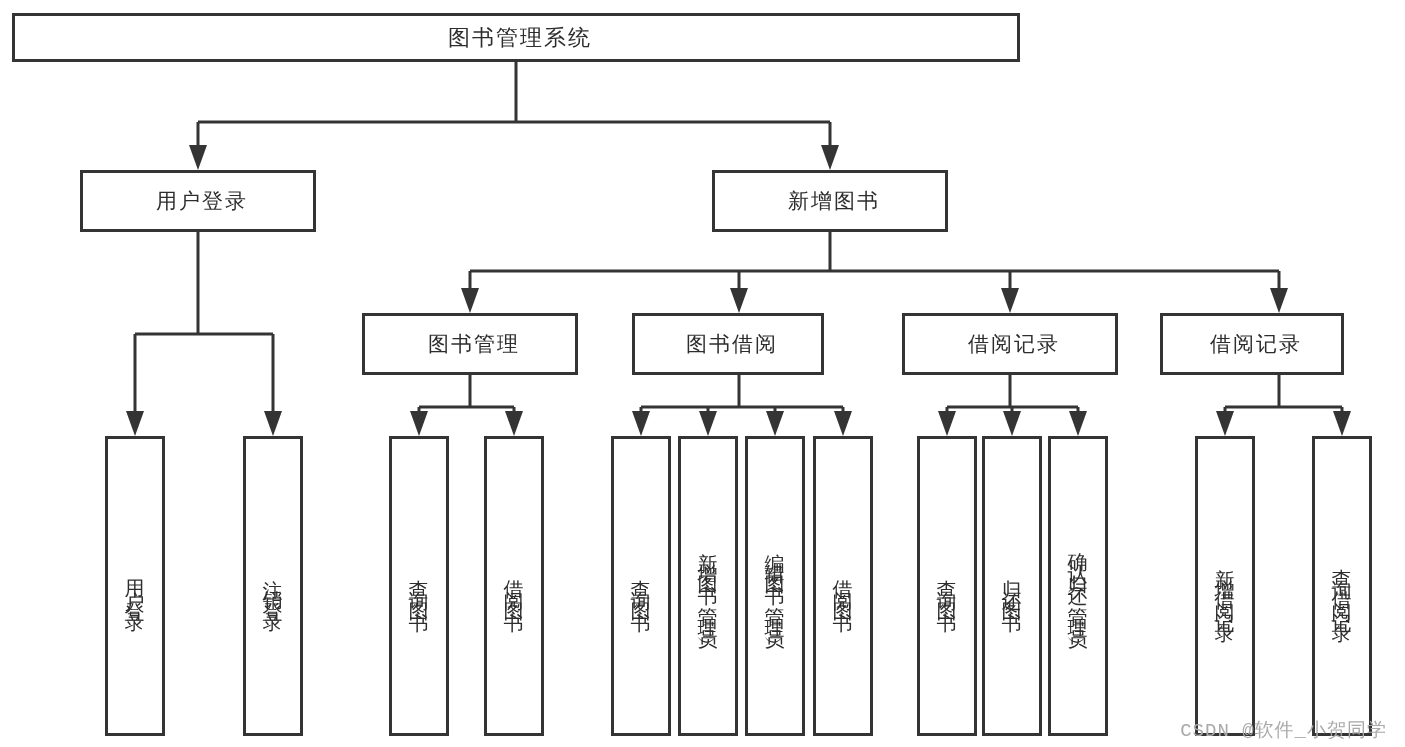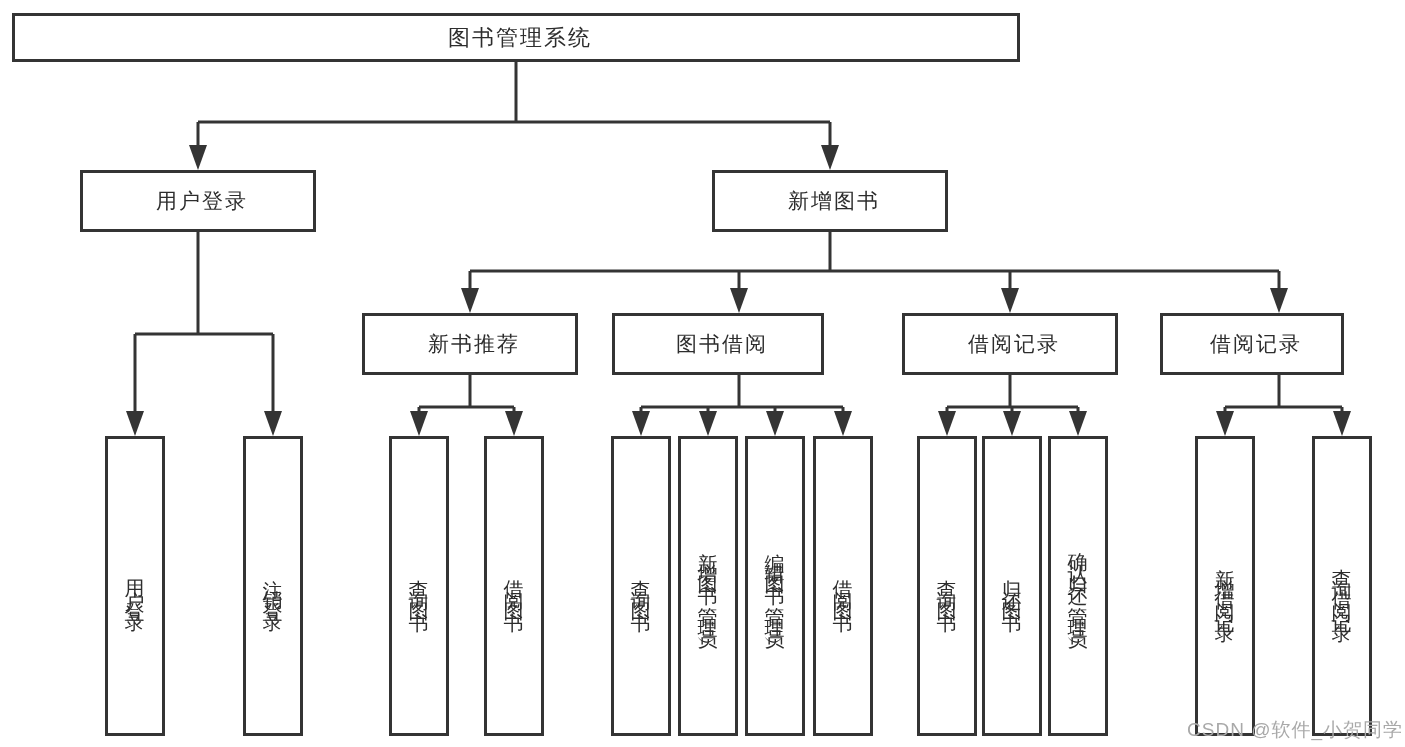--- a/index.html
+++ b/index.html
@@ -22,23 +22,24 @@
   .hbox{font-size:21px;letter-spacing:2px;padding-left:8px;}
   .hbox.root-box{font-size:22px;}
   .vbox .vtext{
     writing-mode:vertical-rl;
     font-size:20px;
     line-height:1;
     letter-spacing:11px;
     white-space:nowrap;
   }
   .watermark{
-    position:absolute;right:2px;bottom:4px;
+    position:absolute;right:18px;bottom:4px;
     font-size:19px;letter-spacing:1px;color:var(--wm);
     z-index:5;
+    font-family:Liberation Mono, monospace;
   }
 </style>
 </head>
 <body>
 
 <div class="stage">
 
   <svg class="connectors" viewBox="0 0 1405 747">
     <g>
       <path d="M516,62 V122 M198,122 H830 M198,122 V148 M830,122 V148"></path>
@@ -87,23 +88,23 @@
   </div>
 
   <div class="box hbox" style="left:80px;top:170px;width:236px;height:62px">
     <span>用户登录</span>
   </div>
   <div class="box hbox" style="left:712px;top:170px;width:236px;height:62px">
     <span>新增图书</span>
   </div>
 
   <div class="box hbox" style="left:362px;top:313px;width:216px;height:62px">
-    <span>新书推荐</span>
+    <span>图书管理</span>
   </div>
-  <div class="box hbox" style="left:612px;top:313px;width:212px;height:62px">
+  <div class="box hbox" style="left:632px;top:313px;width:192px;height:62px">
     <span>图书借阅</span>
   </div>
   <div class="box hbox" style="left:902px;top:313px;width:216px;height:62px">
     <span>借阅记录</span>
   </div>
   <div class="box hbox" style="left:1160px;top:313px;width:184px;height:62px">
     <span>借阅记录</span>
   </div>
 
   <div class="box vbox" style="left:105px;top:436px;width:60px;height:300px">

